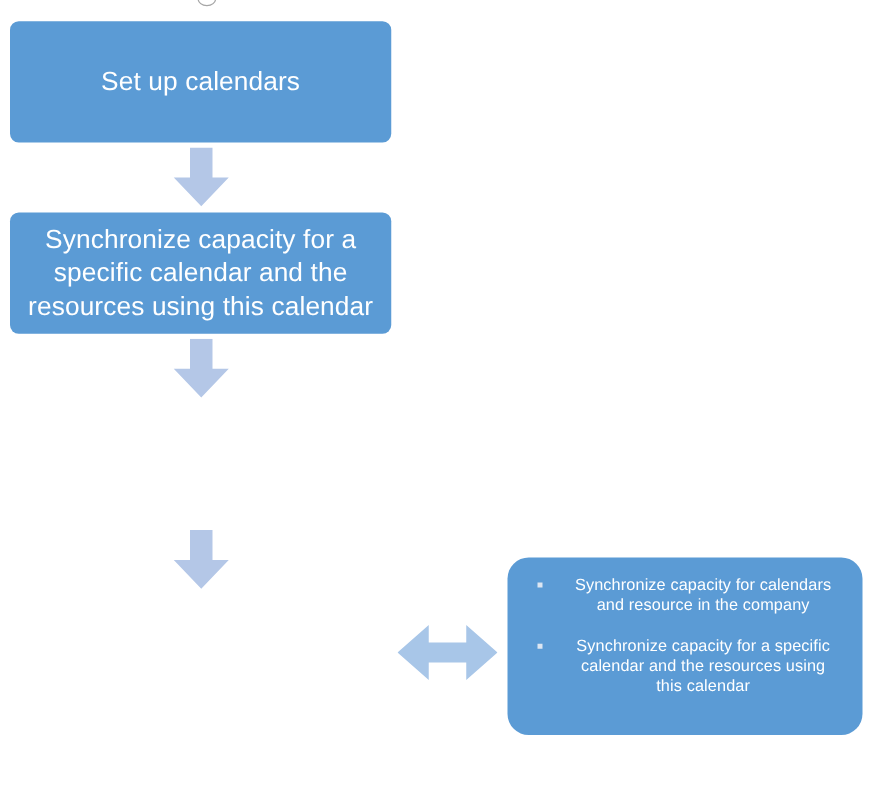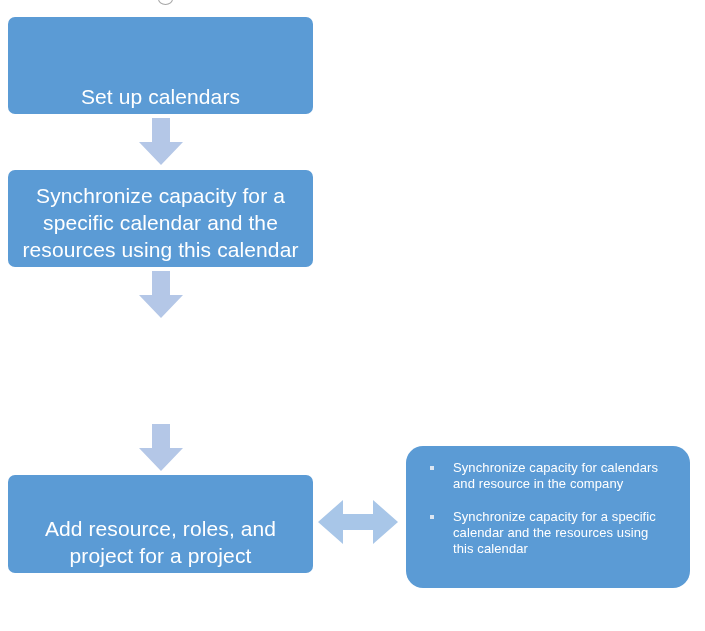--- a/index.html
+++ b/index.html
@@ -18,21 +18,21 @@
     background: #ffffff;
     overflow: hidden;
   }
 
   
   .flow-box {
     position: absolute;
     background: #5b9bd5;
     border-radius: 7px;
     display: flex;
-    align-items: flex-end;
+    align-items: center;
     justify-content: center;
     box-sizing: border-box;
     padding: 4px 10px;
   }
   .flow-box .box-label {
     color: #ffffff;
     font-size: 21px;
     line-height: 27px;
     text-align: center;
     font-weight: 400;
@@ -75,20 +75,21 @@
     height: 142px;
     background: #5b9bd5;
     border-radius: 17px;
     box-sizing: border-box;
     padding: 14px 18px 10px 20px;
   }
   .bullet-list {
     list-style: none;
     margin: 0;
     padding: 0;
+    text-align: center;
   }
   .bullet-item {
     position: relative;
     padding-left: 27px;
     margin-bottom: 17px;
     color: #ffffff;
     font-size: 13px;
     line-height: 16px;
     letter-spacing: 0.1px;
   }
@@ -141,23 +142,20 @@
     </svg>
   </div>
 
 
   <div class="arrow-down" id="arrow-3">
     <svg width="46" height="48" viewBox="0 0 46 48" xmlns="http://www.w3.org/2000/svg">
       <polygon points="14,0 32,0 32,24 45,24 23,47 1,24 14,24" fill="#b4c7e7"></polygon>
     </svg>
   </div>
 
-  <div class="flow-box" id="box-4">
-    <span class="box-label">Add resource, roles, and project for a project</span>
-  </div>
 
   <div class="arrow-lr">
     <svg width="80" height="50" viewBox="0 0 80 50" xmlns="http://www.w3.org/2000/svg">
       <polygon points="0,25 25,3 25,17 55,17 55,3 80,25 55,47 55,33 25,33 25,47" fill="#a8c6e8"></polygon>
     </svg>
   </div>
 
   <div id="side-panel">
     <ul class="bullet-list">
       <li class="bullet-item">

